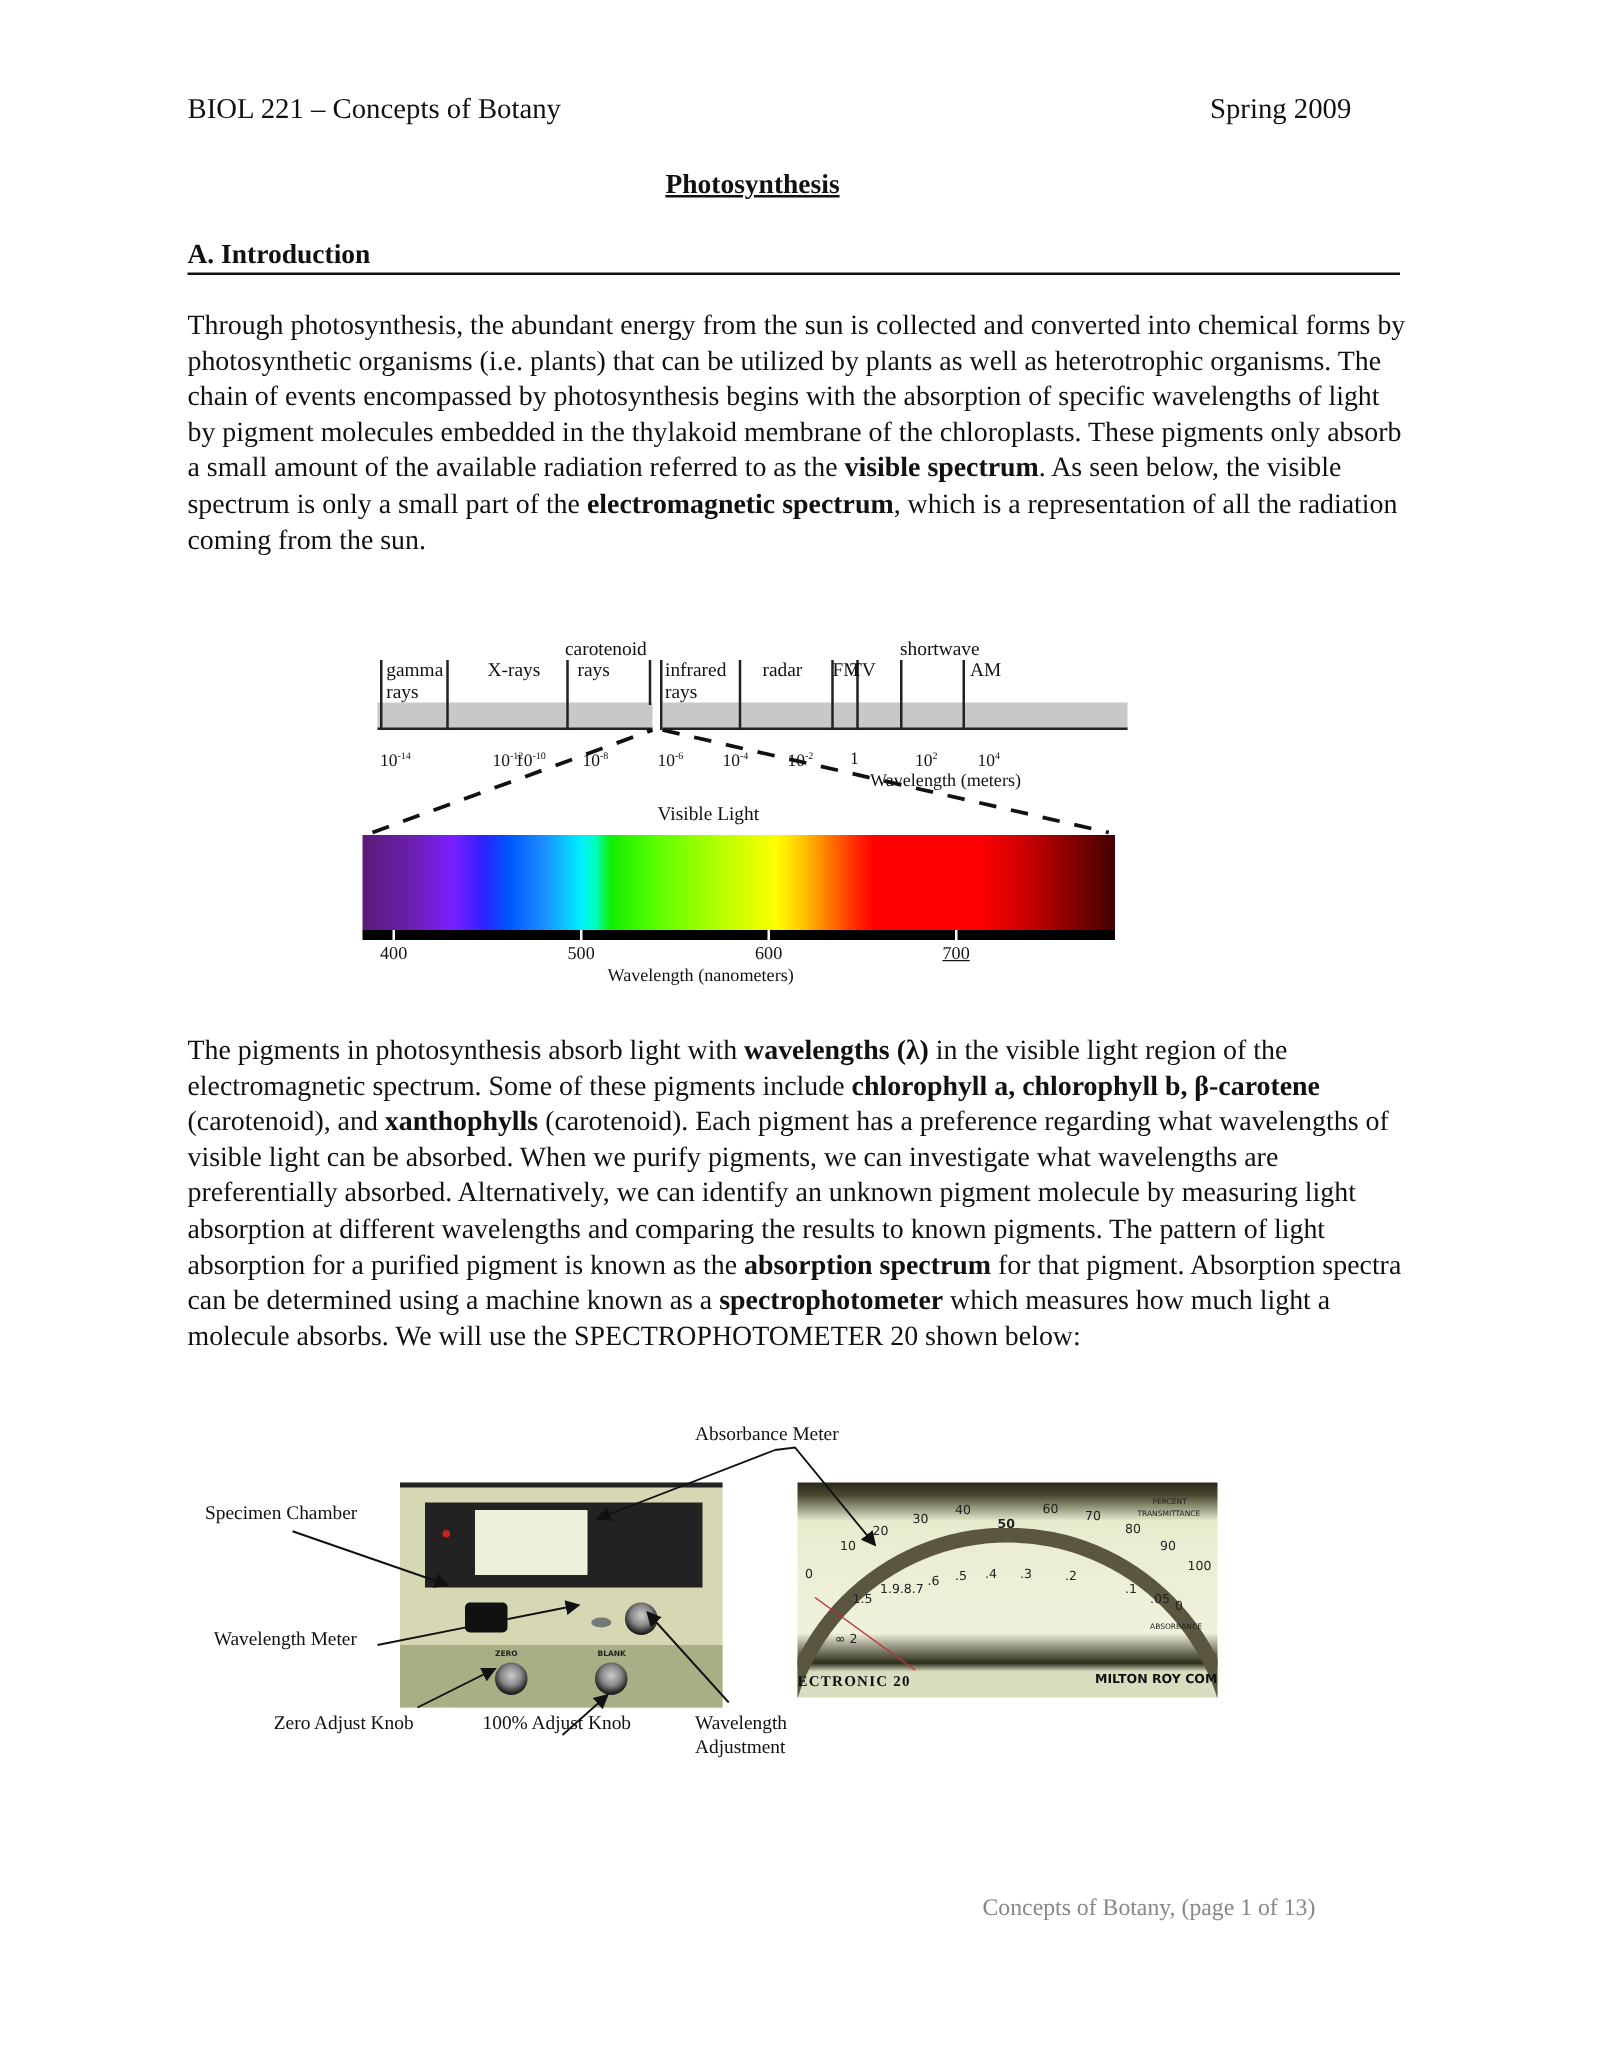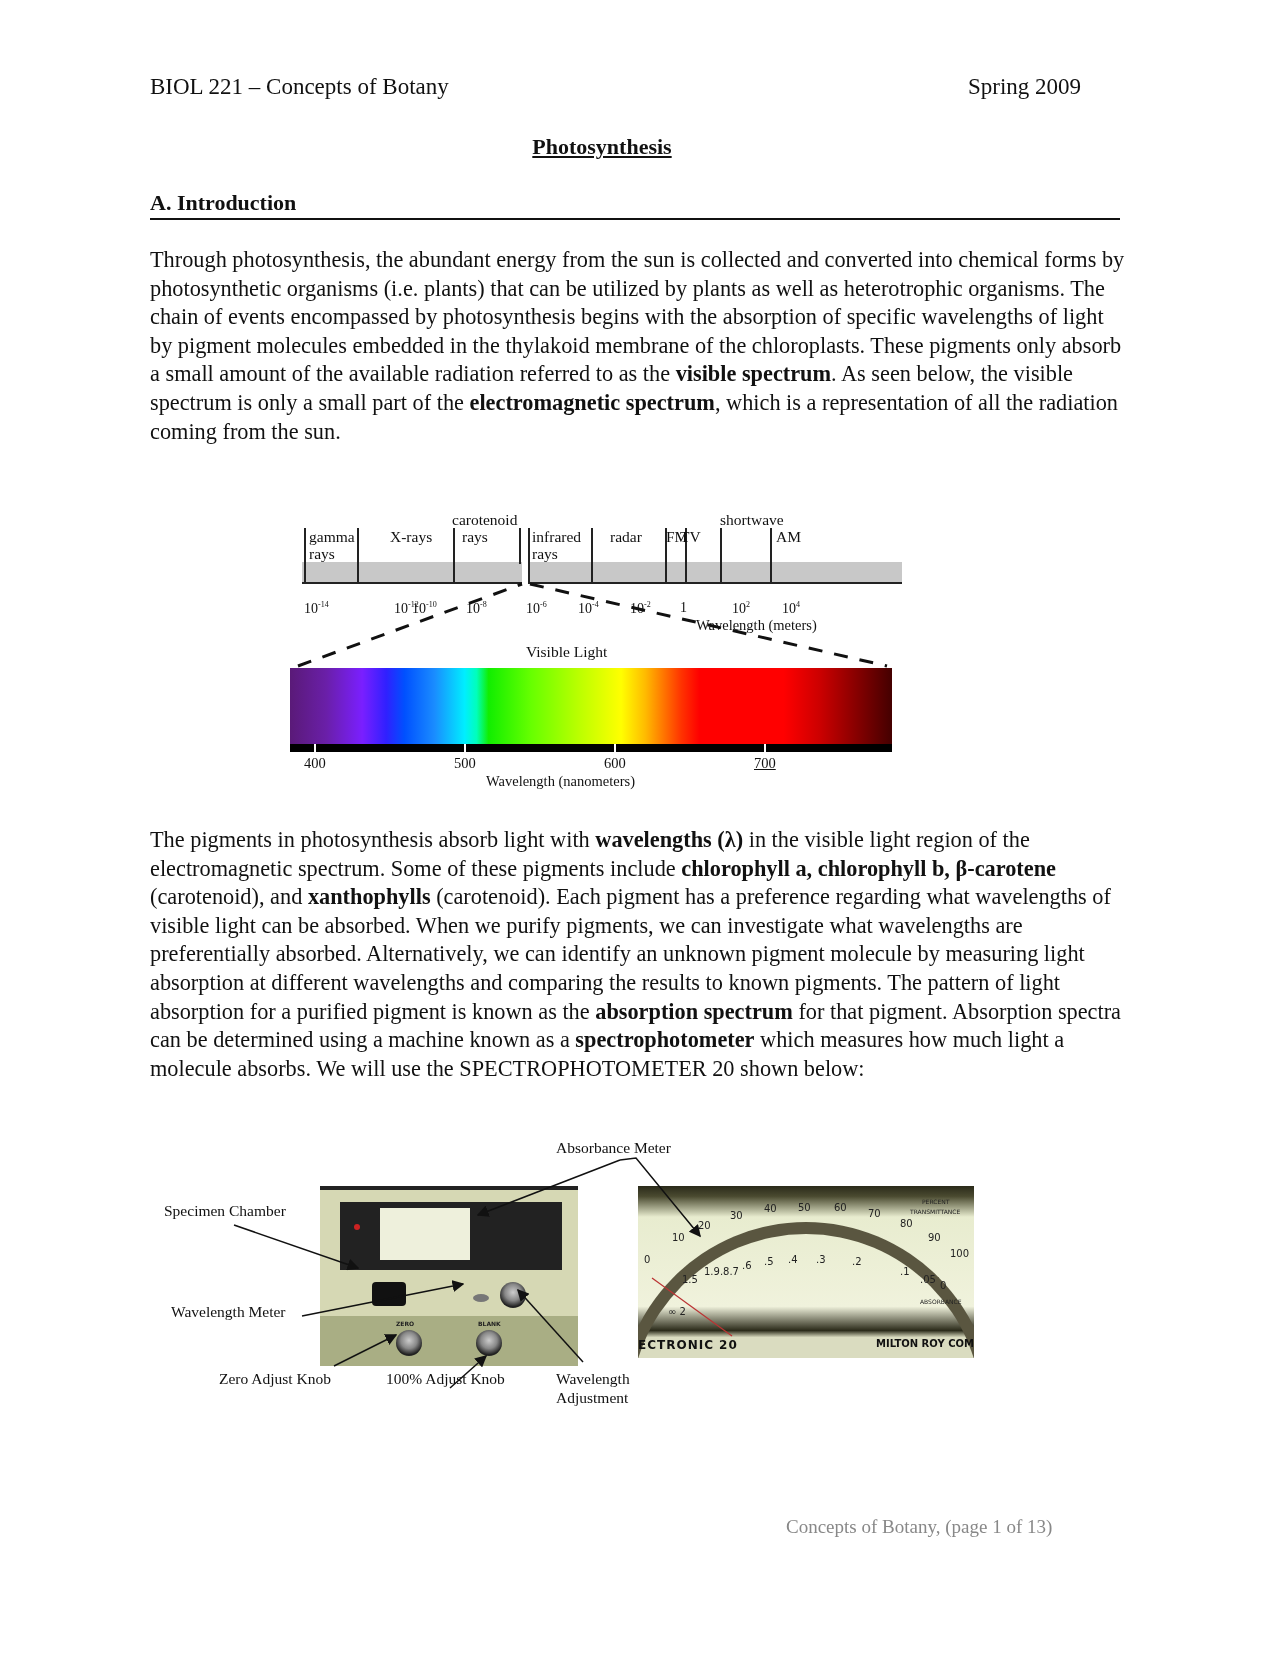--- a/index.html
+++ b/index.html
@@ -137,21 +137,21 @@
   </div>
 </div>
 
 <div class="abs photo2">
   <div class="arc" style="left:-20px;top:36px;width:376px;height:190px;"></div>
   <div class="dial" style="left:6px;top:68px;">0</div>
   <div class="dial" style="left:34px;top:46px;">10</div>
   <div class="dial" style="left:60px;top:34px;">20</div>
   <div class="dial" style="left:92px;top:24px;">30</div>
   <div class="dial" style="left:126px;top:17px;">40</div>
-  <div class="dial" style="left:160px;top:16px;">50</div>
+  <div class="dial" style="left:160px;top:28px;font-weight:bold;">50</div>
   <div class="dial" style="left:196px;top:16px;">60</div>
   <div class="dial" style="left:230px;top:22px;">70</div>
   <div class="dial" style="left:262px;top:32px;">80</div>
   <div class="dial" style="left:290px;top:46px;">90</div>
   <div class="dial" style="left:312px;top:62px;">100</div>
   <div class="dial" style="left:284px;top:12px;font-size:6px;">PERCENT</div>
   <div class="dial" style="left:272px;top:22px;font-size:6px;">TRANSMITTANCE</div>
 
   <div class="dial" style="left:44px;top:88px;">1.5</div>
   <div class="dial" style="left:66px;top:80px;">1.9.8.7</div>
@@ -161,21 +161,21 @@
   <div class="dial" style="left:178px;top:68px;">.3</div>
   <div class="dial" style="left:214px;top:70px;">.2</div>
   <div class="dial" style="left:262px;top:80px;">.1</div>
   <div class="dial" style="left:282px;top:88px;">.05</div>
   <div class="dial" style="left:302px;top:94px;">0</div>
   <div class="dial" style="left:30px;top:120px;"><span>∞</span> <span>2</span></div>
   <div class="dial" style="left:282px;top:112px;font-size:6px;">ABSORBANCE</div>
   <svg width="336" height="172">
     <line x1="14" y1="92" x2="94" y2="150" stroke="#b33" stroke-width="1.2"></line>
   </svg>
-  <div class="brand" style="left:0;top:152px;">ECTRONIC  20</div>
+  <div class="brand" style="left:0;top:152px;font-family:Liberation Serif, serif;">ECTRONIC  20</div>
   <div class="brand" style="left:238px;top:152px;font-size:10px;letter-spacing:0;">MILTON ROY COM</div>
 </div>
 
 <svg width="1280" height="1656" style="pointer-events:none;">
   <defs>
     <marker id="ah" markerWidth="8" markerHeight="8" refX="7" refY="4" orient="auto">
       <path d="M0,0 L8,4 L0,8 z" fill="#111"></path>
     </marker>
   </defs>
   <line x1="620" y1="1160" x2="478" y2="1215" stroke="#111" stroke-width="1.5" marker-end="url(#ah)"></line>

